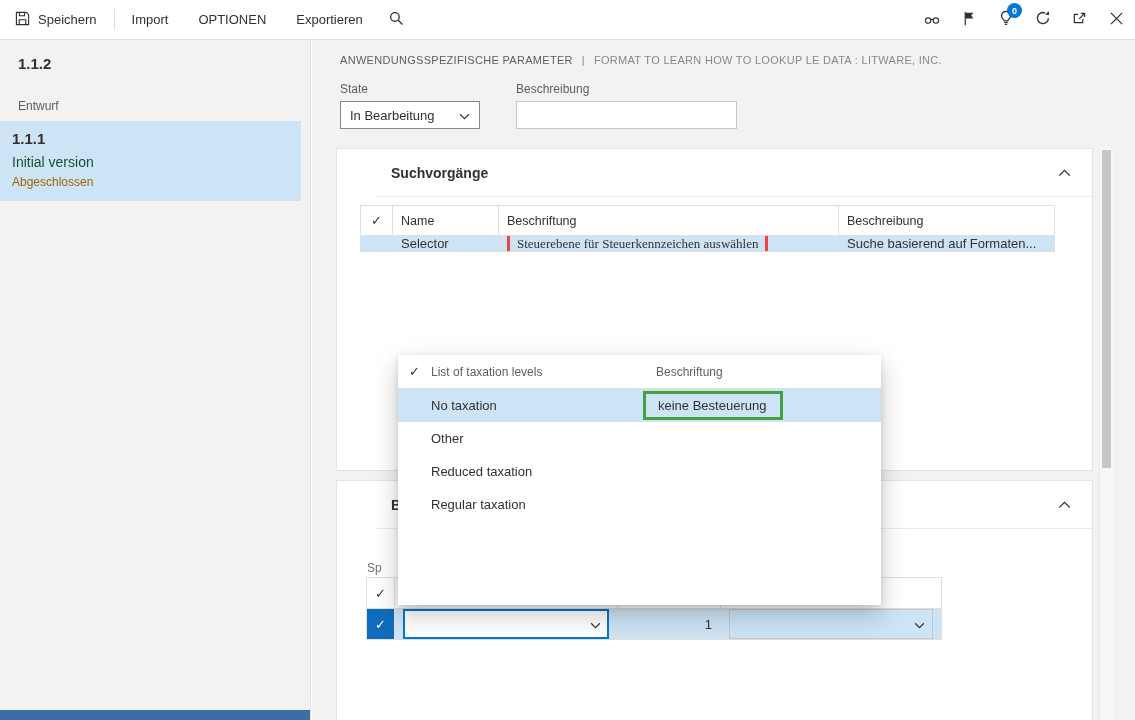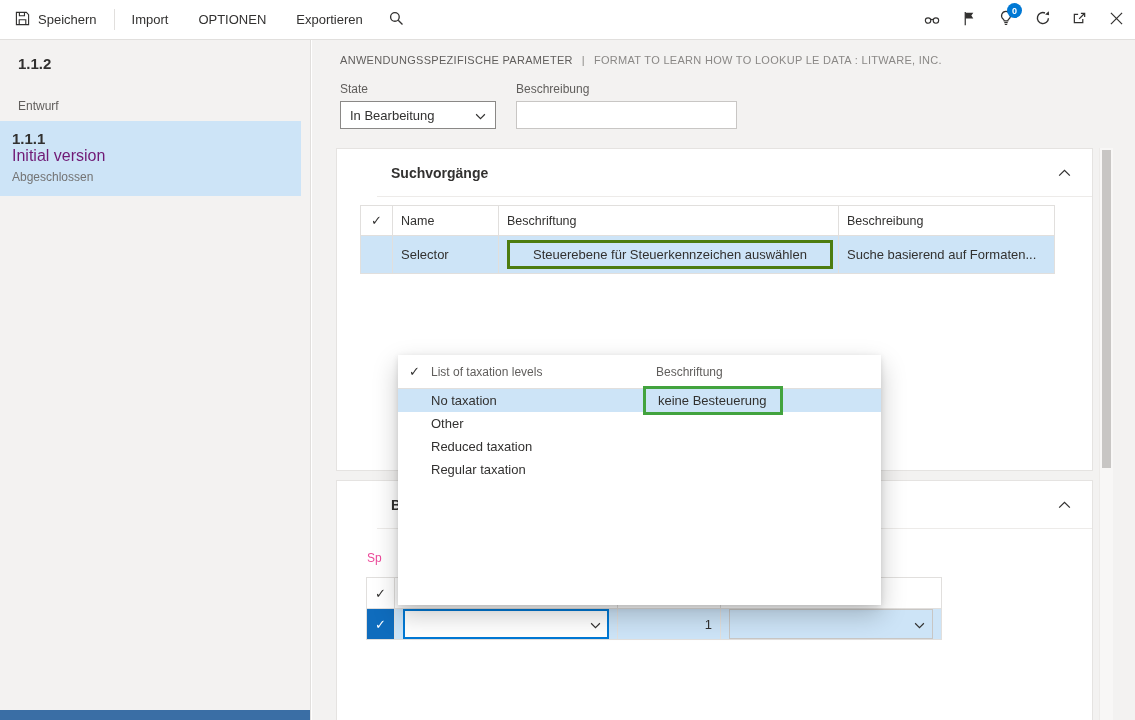--- a/index.html
+++ b/index.html
@@ -13,76 +13,76 @@
   .tb-sep{width:1px;background:#e1dfdd;margin:9px 2px;}
   .tb-iconbtn{position:relative;width:37px;display:flex;align-items:center;justify-content:center;background:none;border:none;cursor:pointer;color:#323130;}
   .badge{position:absolute;top:3px;right:2px;min-width:15px;height:15px;border-radius:8px;background:#0078d4;color:#fff;font-size:9px;font-weight:bold;display:flex;align-items:center;justify-content:center;padding:0 3px;box-sizing:border-box;}
 
   
   .sidebar{position:absolute;top:39px;left:0;width:311px;bottom:0;background:#f3f2f1;border-right:1px solid #e1dfdd;box-sizing:border-box;}
   .sb-version{padding:16px 18px 0;font-size:15px;font-weight:bold;}
   .sb-group{padding:27px 18px 8px;font-size:12px;color:#605e5c;}
   .sb-item{background:#cde4f7;margin-right:9px;padding:9px 12px 12px;cursor:pointer;}
   .sb-item-version{font-size:15px;font-weight:bold;}
-  .sb-item-desc{font-size:16px;color:#701a75;}
-  .sb-item-status{font-size:12px;color:#737373;margin-top:5px;}
+  .sb-item-desc{font-size:14px;color:#14532d;margin-top:7px;}
+  .sb-item-status{font-size:12px;color:#a16207;margin-top:5px;}
   .sb-footer{position:absolute;left:0;bottom:0;width:100%;height:10px;background:#3a6ea5;}
 
   
   .main{position:absolute;top:39px;left:312px;right:0;bottom:0;background:#f3f2f1;overflow:hidden;}
   .breadcrumb{position:absolute;left:28px;top:15px;font-size:11px;letter-spacing:.3px;color:#605e5c;white-space:nowrap;}
   .breadcrumb .bc-sep{margin:0 9px;color:#8a8886;}
   .breadcrumb .bc-title{color:#8a8886;}
 
   .field{position:absolute;}
   .f-state{left:28px;top:43px;}
   .f-desc{left:204px;top:43px;}
   .field-label{font-size:12px;color:#605e5c;margin-bottom:5px;}
-  .dropdown{width:156px;height:28px;background:#fff;border:1px solid #8a8886;display:flex;align-items:center;justify-content:space-between;padding:0 9px;font-size:13px;cursor:pointer;box-sizing:border-box;}
+  .dropdown{width:140px;height:28px;background:#fff;border:1px solid #8a8886;display:flex;align-items:center;justify-content:space-between;padding:0 9px;font-size:13px;cursor:pointer;box-sizing:border-box;}
   .textinput{width:221px;height:28px;border:1px solid #c8c6c4;background:#fff;padding:0 8px;font-size:13px;font-family:"Liberation Sans",sans-serif;color:#323130;box-sizing:border-box;}
 
   .card{position:absolute;background:#fff;border:1px solid #e5e3e1;box-sizing:border-box;}
   .card-lookups{left:24px;top:109px;width:757px;height:323px;}
   .card-conditions{left:24px;top:441px;width:757px;height:280px;}
   .card-header{height:47px;display:flex;align-items:center;justify-content:space-between;padding:0 19px 0 14px;border-bottom:1px solid #edebe9;margin-left:40px;}
   .card-title{font-size:14px;font-weight:bold;}
   .collapse-btn{background:none;border:none;cursor:pointer;padding:4px 2px;color:#323130;}
-  .sp-label{position:absolute;left:30px;top:70px;font-size:12px;color:#ec4899;}
+  .sp-label{position:absolute;left:30px;top:80px;font-size:12px;color:#737373;}
 
   
   .tbl{position:absolute;font-size:13px;border-top:1px solid #e1dfdd;border-left:1px solid #e1dfdd;background:#fff;}
   .tbl .row{display:flex;}
   .tbl .cell{box-sizing:border-box;border-right:1px solid #e1dfdd;border-bottom:1px solid #e1dfdd;display:flex;align-items:center;padding:0 8px;overflow:hidden;white-space:nowrap;background:#fff;}
   .hrow .cell{height:30px;font-size:12.5px;}
   .tbl-lookups{left:23px;top:56px;}
-  .tbl-lookups .drow .cell{height:38px;}
+  .tbl-lookups .drow .cell{height:16px;}
   .sel .cell{background:#cde4f7;}
   .c-check{width:32px;justify-content:center;padding:0;}
   .c-name{width:106px;}
   .c-label{width:340px;}
   .c-desc{width:216px;}
-  .green-box{display:inline-block;border:3px solid #4d7c0f;padding:4px 23px;white-space:nowrap;background:transparent;}
+  .green-box{display:inline-block;border:3px solid #ef4444;padding:4px 7px;white-space:nowrap;background:transparent;font-family:Liberation Serif, serif;}
 
   .tbl-cond{left:29px;top:96px;}
   .tbl-cond .cell{height:31px;}
   .tc-check{width:28px;justify-content:center;padding:0;}
   .tc-c2{width:223px;padding:0;}
   .tc-c3{width:103px;justify-content:flex-end;}
   .tc-c4{width:221px;padding:0;}
   .cell-bluecheck{background:#0f6cbd !important;color:#fff;}
   .combo-focus{width:100%;height:100%;background:#fff;border:2px solid #0078d4;display:flex;align-items:center;justify-content:flex-end;padding:0 6px;box-sizing:border-box;cursor:pointer;}
   .combo-plain{width:100%;height:100%;background:transparent;border:1px solid #c8c6c4;display:flex;align-items:center;justify-content:flex-end;padding:0 7px;box-sizing:border-box;cursor:pointer;}
 
   
   .popup{position:absolute;left:86px;top:316px;width:483px;height:250px;background:#fff;box-shadow:0 10px 24px rgba(0,0,0,.22),0 2px 6px rgba(0,0,0,.12);z-index:40;font-size:13px;}
   .popup-hrow{display:flex;align-items:center;height:33px;border-bottom:1px solid #e1dfdd;color:#605e5c;font-size:12px;}
   .p-check{width:33px;display:flex;justify-content:center;color:#323130;font-size:13px;}
   .p-name{width:225px;}
   .p-label{flex:1;}
-  .popup-row{display:flex;align-items:center;height:23px;cursor:pointer;color:#323130;}
+  .popup-row{display:flex;align-items:center;height:33px;cursor:pointer;color:#323130;}
   .popup-row.psel{background:#cde4f7;}
   .pgreen{display:inline-block;border:3px solid #42a33e;padding:4px 12px;margin-left:-13px;min-width:110px;}
 
   
   .scrollbar{position:absolute;left:787px;top:109px;width:14px;bottom:0;background:#f8f7f6;border-left:1px solid #edebe9;box-sizing:border-box;}
   .scroll-thumb{position:absolute;left:2px;right:2px;top:2px;height:318px;background:#c8c6c4;cursor:pointer;}
 
   .chk{font-size:13px;}
 </style>
 </head>

